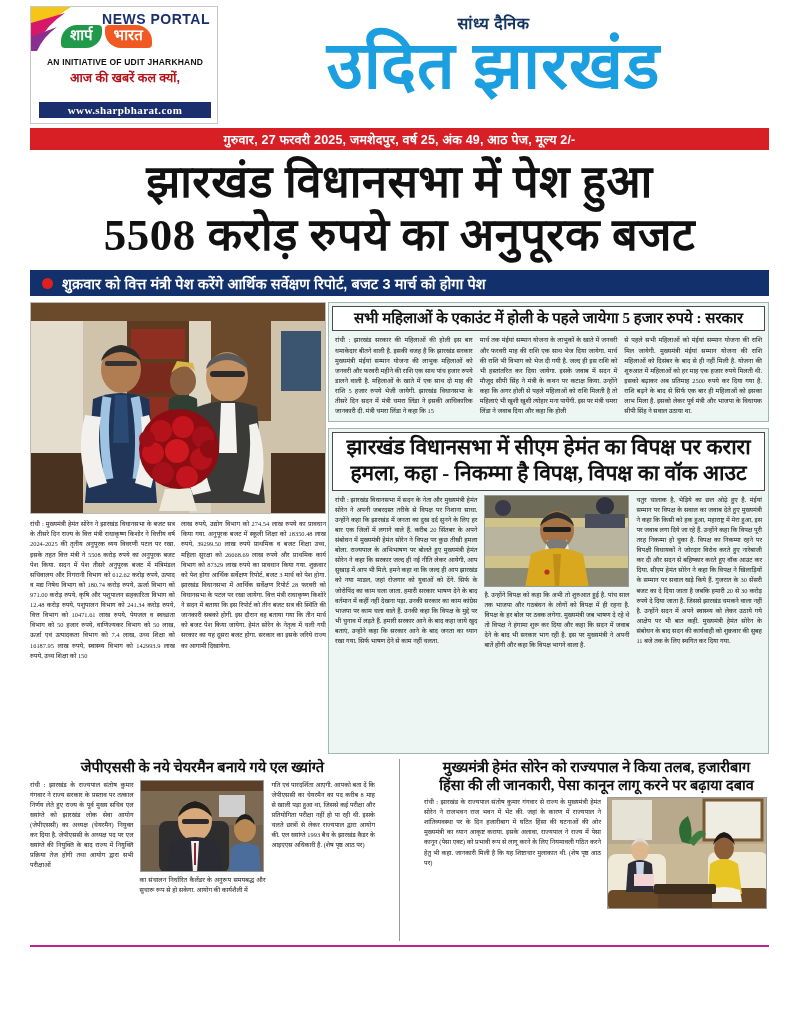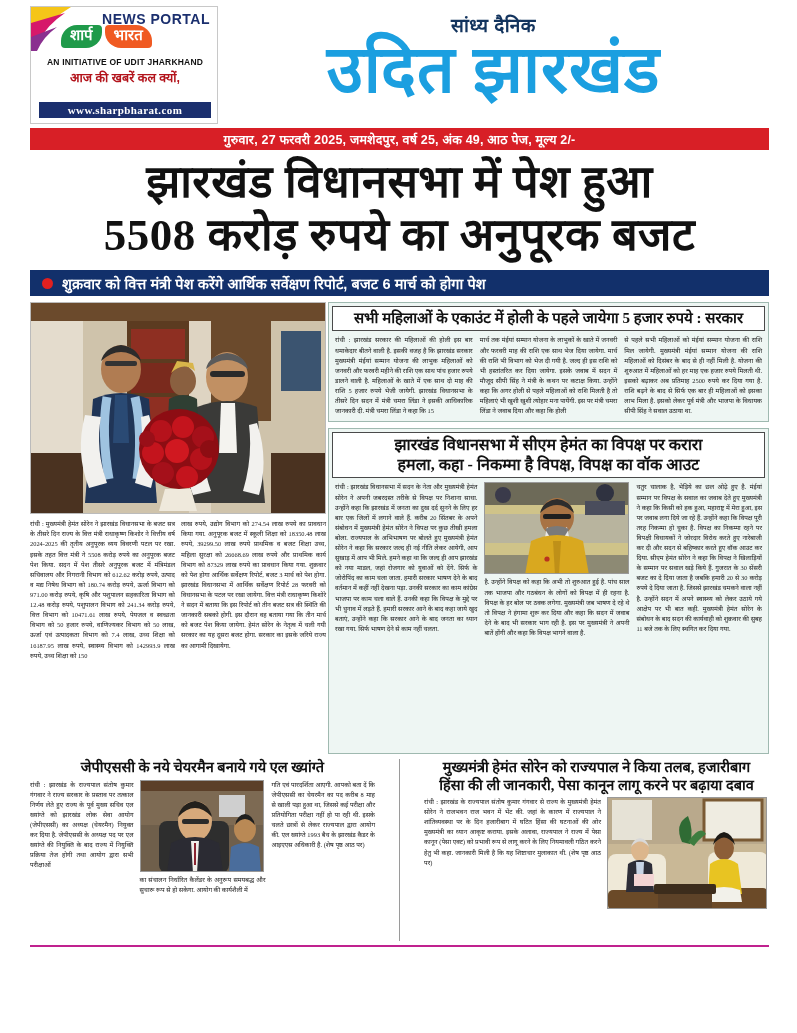--- a/index.html
+++ b/index.html
@@ -19,21 +19,21 @@
   .logo-pill-wrap { position: absolute; left: 30px; top: 18px; display: flex; align-items: center; }
   .pill { border-radius: 12px 12px 12px 12px; padding: 2px 9px 4px; color: #fff; font-size: 15px; font-weight: bold; line-height: 1.1; }
   .pill.green { background: #1f9a4a; border-radius: 16px 4px 16px 4px; }
   .pill.orange { background: #f05a22; margin-left: 3px; border-radius: 4px 16px 4px 16px; }
   .logo-initiative { position: absolute; left: 4px; top: 50px; width: 180px; text-align: center; font-size: 8.5px; font-weight: bold; color: #111; letter-spacing: .2px; }
   .logo-tag1 { position: absolute; left: 0; top: 62px; width: 188px; text-align: center; font-size: 12.5px; font-weight: bold; color: #b3131b; }
   .logo-tag2 { position: absolute; left: 0; top: 77px; width: 188px; text-align: center; font-size: 15px; font-weight: bold; color: #b3131b; }
   .logo-site { position: absolute; left: 8px; bottom: 5px; width: 172px; background: #1b2f6e; color: #fff; text-align: center; font-size: 11px; font-weight: bold; letter-spacing: .4px; padding: 2px 0; font-family: Liberation Serif, serif; }
 
   .title-wrap { flex: 1; text-align: center; position: relative; padding-top: 6px; }
-  .kicker { font-size: 19px; color: #13345e; font-weight: bold; letter-spacing: .5px; }
+  .kicker { font-size: 16px; color: #13345e; font-weight: bold; letter-spacing: .5px; }
   .paper-title { font-size: 66px; line-height: .96; color: #1b9fe0; font-weight: bold; letter-spacing: 1px; font-family: "Liberation Serif", serif; }
 
   .datebar { background: #d81f26; color: #fff; height: 22px; margin: 0 28px 0 30px; display: flex; align-items: center; justify-content: center; font-size: 12.5px; font-weight: bold; letter-spacing: .2px; }
 
   
   .headline-zone { margin: 6px 28px 0 30px; text-align: center; }
   .headline-line { font-size: 45px; line-height: 1.18; font-weight: bold; color: #111; font-family: "Liberation Serif", serif; letter-spacing: .5px; }
 
   .sub-strip { margin: 8px 28px 0 30px; background: #12306b; color: #fff; height: 26px; display: flex; align-items: center; padding-left: 12px; }
   .sub-dot { width: 11px; height: 11px; border-radius: 50%; background: #e02020; flex: 0 0 auto; margin-right: 9px; }
@@ -47,21 +47,21 @@
   .photo { position: relative; overflow: hidden; background: #e8e4dc; }
   .photo-main { width: 296px; height: 212px; border: 1px solid #bbb; }
 
   .lead-text { margin-top: 5px; display: flex; gap: 6px; }
   .lead-col { flex: 1; }
 
   p.body { font-size: 6.4px; line-height: 1.58; text-align: justify; color: #1a1a1a; font-family: "Liberation Serif", serif; }
 
   .article-box { border: 1px solid #9fb9b0; background: #eef6f3; padding: 3px; }
   .art-head { background: #ffffff; border: 1px solid #4a4a4a; text-align: center; font-size: 15px; font-weight: bold; color: #111; font-family: "Liberation Serif", serif; padding: 2px 4px 3px; line-height: 1.22; }
-  .art-head.two { font-size: 16px; }
+  .art-head.two { font-size: 21px; }
   .art-cols { display: flex; gap: 7px; padding: 4px 3px 2px; }
   .art-cols .c { flex: 1; }
 
   .a2-body { display: flex; gap: 7px; padding: 4px 3px 2px; }
   .a2-mid { width: 145px; flex: 0 0 auto; }
   .photo-assembly { width: 145px; height: 92px; border: 1px solid #999; }
 
   
   .bottom-row { margin: 5px 28px 0 30px; display: flex; gap: 24px; height: 182px; }
   .bcol { flex: 1; }
@@ -104,21 +104,21 @@
 
   <div class="datebar">गुरुवार, 27 फरवरी 2025, जमशेदपुर, वर्ष 25, अंक 49, आठ पेज, मूल्य  2/-</div>
 
   <div class="headline-zone">
     <div class="headline-line">झारखंड विधानसभा में पेश हुआ</div>
     <div class="headline-line">5508 करोड़ रुपये का अनुपूरक बजट</div>
   </div>
 
   <div class="sub-strip">
     <span class="sub-dot"></span>
-    <span class="sub-text">शुक्रवार को वित्त मंत्री पेश करेंगे आर्थिक सर्वेक्षण रिपोर्ट, बजट 6 मार्च को होगा पेश</span>
+    <span class="sub-text">शुक्रवार को वित्त मंत्री पेश करेंगे आर्थिक सर्वेक्षण रिपोर्ट, बजट 3 मार्च को होगा पेश</span>
   </div>
 
   <div class="body-grid">
 
     <div class="col-left">
       <div class="photo photo-main">
         <svg viewBox="0 0 296 212" width="296" height="212" preserveAspectRatio="none">
           <rect width="296" height="212" fill="#cfc3ab"></rect>
           <rect x="0" y="0" width="296" height="18" fill="#6b4a2c"></rect>
           <rect x="0" y="18" width="52" height="194" fill="#e4dccd"></rect>

